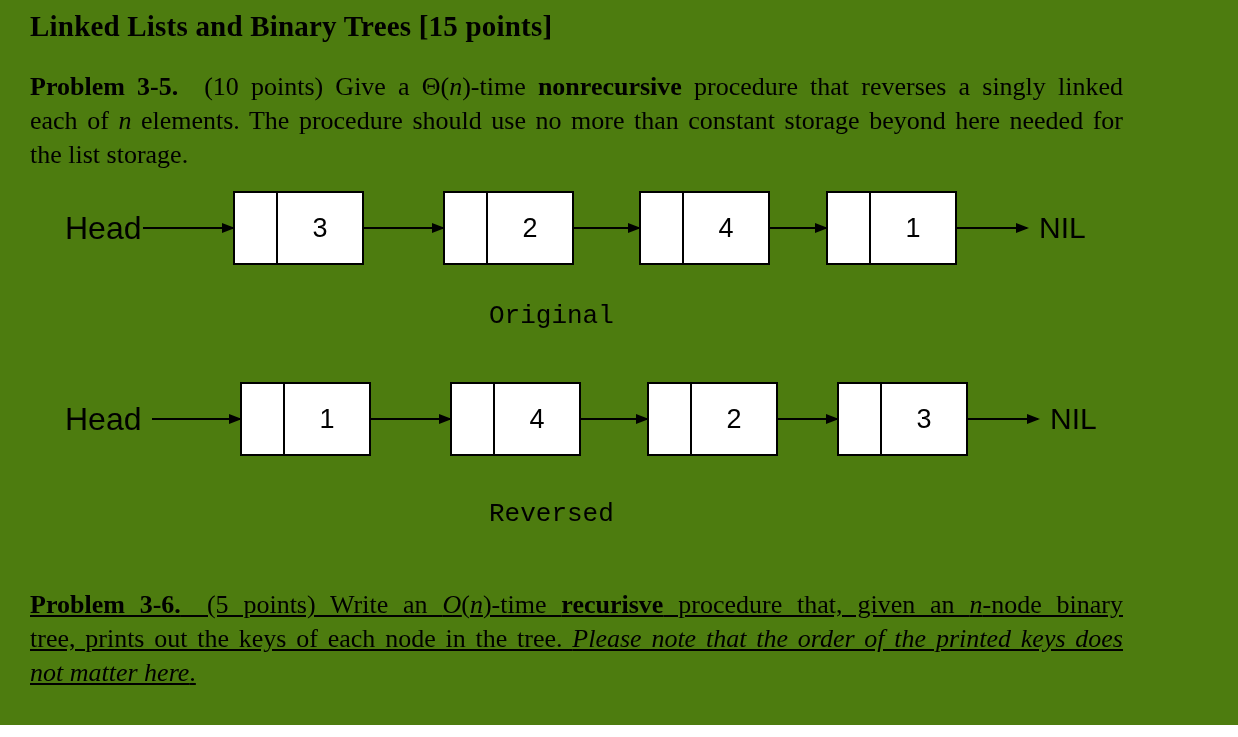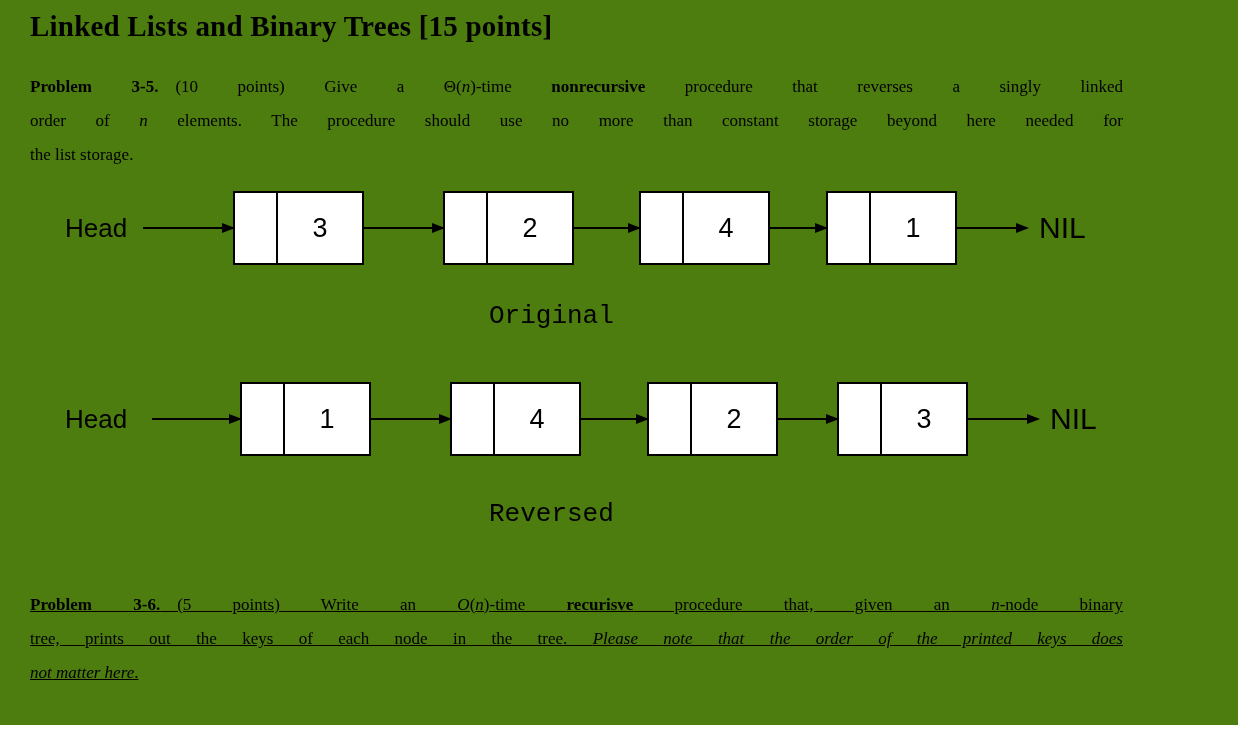--- a/index.html
+++ b/index.html
@@ -18,21 +18,21 @@
     top: 10px;
     font-size: 29px;
     font-weight: bold;
     letter-spacing: 0.2px;
     white-space: nowrap;
   }
   .para {
     position: absolute;
     left: 30px;
     width: 1093px;
-    font-size: 17px;
+    font-size: 26px;
     line-height: 34px;
   }
   .para-3-5 { top: 70px; }
   .para-3-6 { top: 588px; text-decoration: underline; }
   .line { text-align: justify; text-align-last: justify; }
   .line.last { text-align-last: left; }
   .seg-bold   { font-weight: bold; }
   .seg-italic { font-style: italic; }
   .seg-mathit { font-style: italic; }
   .seg-math   { font-style: normal; }
@@ -41,21 +41,21 @@
   .list-row {
     position: absolute;
     display: flex;
     align-items: center;
     height: 74px;
   }
   .row-original { left: 65px; top: 191px; }
   .row-reversed { left: 65px; top: 382px; }
   .head-label {
     font-family: "Liberation Sans", sans-serif;
-    font-size: 26px;
+    font-size: 32px;
     width: 58px;
     flex-shrink: 0;
     white-space: nowrap;
     text-align: center;
   }
   .node {
     box-sizing: border-box;
     width: 131px;
     height: 74px;
     border: 2px solid #000;
@@ -116,21 +116,21 @@
 </style>
 </head>
 <body>
 
 <div class="page">
 
   <div class="title">Linked Lists and Binary Trees [15 points]</div>
 
   <div class="para para-3-5">
     <div class="line"><span class="seg-bold">Problem 3-5.</span><span class="seg-normal"> (10 points) Give a </span><span class="seg-math">Θ(</span><span class="seg-mathit">n</span><span class="seg-math">)-time </span><span class="seg-bold">nonrecursive</span><span class="seg-normal"> procedure that reverses a singly linked</span></div>
-    <div class="line"><span class="seg-normal">order of </span><span class="seg-mathit">n</span><span class="seg-normal"> elements. The procedure should use no more than constant storage beyond here needed for</span></div>
+    <div class="line"><span class="seg-normal">each of </span><span class="seg-mathit">n</span><span class="seg-normal"> elements. The procedure should use no more than constant storage beyond here needed for</span></div>
     <div class="line last"><span class="seg-normal">the list storage.</span></div>
   </div>
 
   <div class="list-row row-original">
     <div class="head-label">Head</div>
     <div class="arrow gap-a w90"></div>
     <div class="node">
       <div class="node-pointer-cell"></div>
       <div class="node-value-cell">3</div>
     </div>

